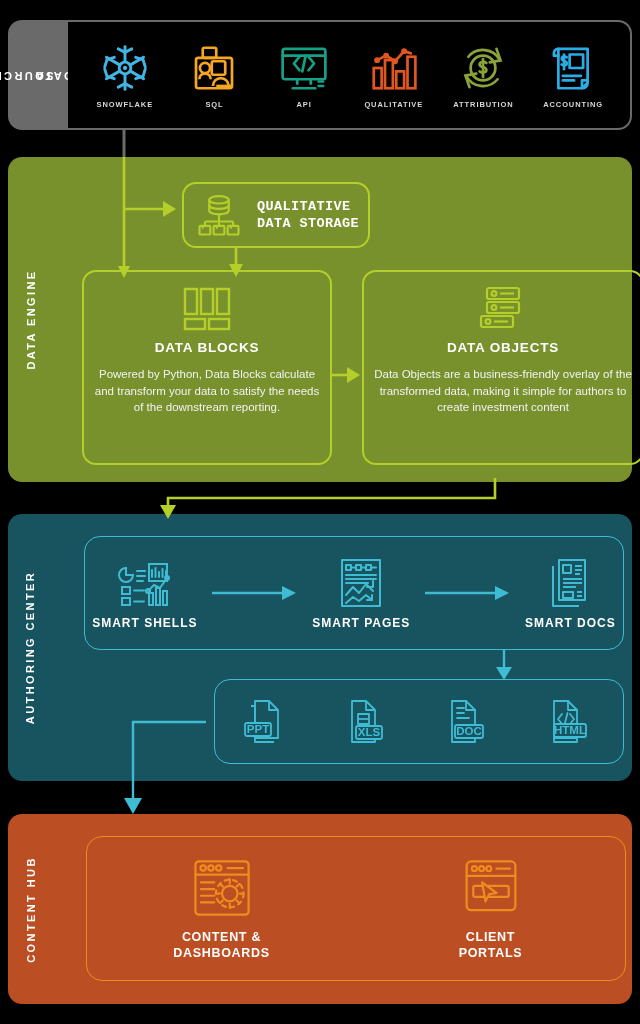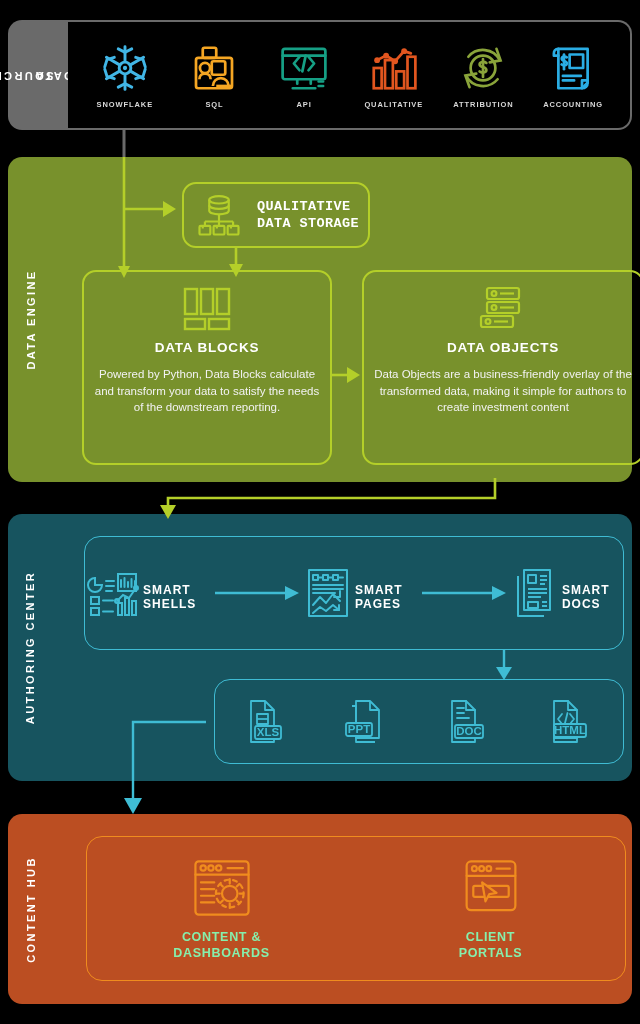--- a/index.html
+++ b/index.html
@@ -34,33 +34,33 @@
   #objects-box{left:308px;top:113px;width:282px;height:195px;}
   .gbox .head{color:#fff;font-weight:bold;font-size:13.5px;letter-spacing:.8px;margin-top:6px;}
   .gbox .body{color:#f2f2f2;font-size:11.5px;line-height:16.5px;text-align:center;margin-top:11px;padding:0 10px;}
 
   
   #auth-band{left:8px;top:514px;width:624px;height:267px;background:#17545f;}
   #auth-tab{width:46px;}
   #auth-inner{position:absolute;left:46px;top:0;right:0;bottom:0;}
   .tbox{position:absolute;border:1.6px solid #3fbcd4;border-radius:16px;box-sizing:border-box;}
   #flow-box{left:30px;top:22px;width:540px;height:114px;display:flex;align-items:center;justify-content:space-around;}
-  .flow-item{display:flex;flex-direction:row;align-items:center;}
+  .flow-item{display:flex;flex-direction:column;align-items:center;}
   .flow-item .lbl{margin-top:7px;color:#fff;font-weight:bold;font-size:12px;letter-spacing:1px;}
   .flow-arrow{flex:0 0 auto;}
   #files-box{left:160px;top:165px;width:410px;height:85px;display:flex;align-items:center;justify-content:space-around;}
 
   
   #hub-band{left:8px;top:814px;width:624px;height:190px;background:#bb4e22;}
   #hub-tab{width:46px;}
   #hub-inner{position:absolute;left:46px;top:0;right:0;bottom:0;}
   #hub-box{position:absolute;left:32px;top:22px;width:540px;height:145px;border:1.6px solid #f08c1e;
            border-radius:16px;box-sizing:border-box;display:flex;align-items:center;justify-content:space-around;}
   .hub-item{display:flex;flex-direction:column;align-items:center;width:165px;}
-  .hub-item .lbl{margin-top:10px;color:#86efac;font-weight:bold;font-size:12.5px;line-height:16px;
+  .hub-item .lbl{margin-top:10px;color:#ffffff;font-weight:bold;font-size:12.5px;line-height:16px;
                  letter-spacing:.7px;text-align:center;}
 
   svg{display:block;overflow:visible;}
   #connectors{position:absolute;left:0;top:0;width:640px;height:1024px;pointer-events:none;}
 </style>
 </head>
 <body>
 
 <div class="stage">
 
@@ -299,38 +299,38 @@
           <div class="lbl">SMART DOCS</div>
         </div>
 
       </div>
 
       <div class="tbox" id="files-box">
 
         <div>
           <svg width="58" height="60" viewBox="0 0 58 60">
             <g stroke="#3fbcd4" stroke-width="1.8" fill="none" stroke-linejoin="round">
+              <path d="M18 9h14l9 9v28H18z"></path>
+              <path d="M14 14h4v36h19"></path>
+              <path d="M32 9v9h9"></path>
+              <rect x="8" y="31" width="26" height="13" rx="2" fill="#17545f"></rect>
+              <text x="21" y="41" font-family="Liberation Sans, sans-serif" font-size="11.5" font-weight="bold" fill="#3fbcd4" text-anchor="middle" stroke="none">PPT</text>
+            </g>
+          </svg>
+        </div>
+
+        <div>
+          <svg width="58" height="60" viewBox="0 0 58 60">
+            <g stroke="#3fbcd4" stroke-width="1.8" fill="none" stroke-linejoin="round">
               <path d="M14 9h14l9 9v32H14z"></path>
               <path d="M28 9v9h9"></path>
               <rect x="20" y="22" width="11" height="10"></rect>
                 <path d="M20 27h11"></path>
               <rect x="18" y="34" width="26" height="13" rx="2" fill="#17545f"></rect>
               <text x="31" y="44" font-family="Liberation Sans, sans-serif" font-size="11.5" font-weight="bold" fill="#3fbcd4" text-anchor="middle" stroke="none">XLS</text>
-            </g>
-          </svg>
-        </div>
-
-        <div>
-          <svg width="58" height="60" viewBox="0 0 58 60">
-            <g stroke="#3fbcd4" stroke-width="1.8" fill="none" stroke-linejoin="round">
-              <path d="M18 9h14l9 9v28H18z"></path>
-              <path d="M14 14h4v36h19"></path>
-              <path d="M32 9v9h9"></path>
-              <rect x="8" y="31" width="26" height="13" rx="2" fill="#17545f"></rect>
-              <text x="21" y="41" font-family="Liberation Sans, sans-serif" font-size="11.5" font-weight="bold" fill="#3fbcd4" text-anchor="middle" stroke="none">PPT</text>
             </g>
           </svg>
         </div>
 
         <div>
           <svg width="58" height="60" viewBox="0 0 58 60">
             <g stroke="#3fbcd4" stroke-width="1.8" fill="none" stroke-linejoin="round" stroke-linecap="round">
               <path d="M13 9h14l9 9v32H13z"></path>
               <path d="M27 9v9h9"></path>
               <path d="M18 16h7M18 21h7M18 26h12"></path>

